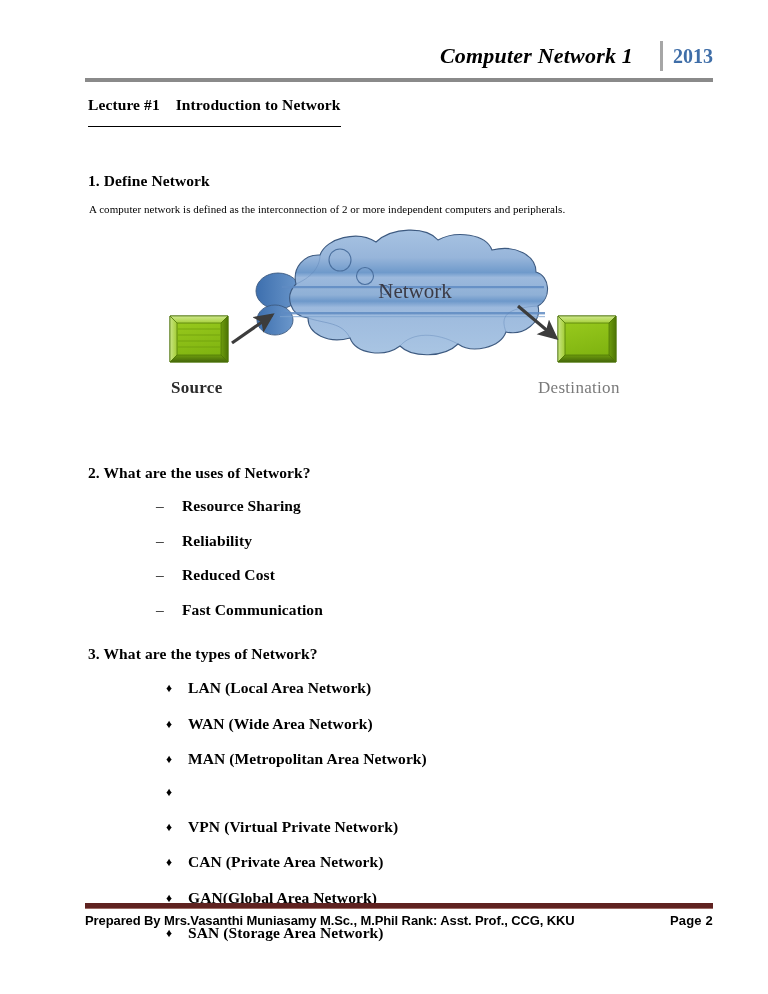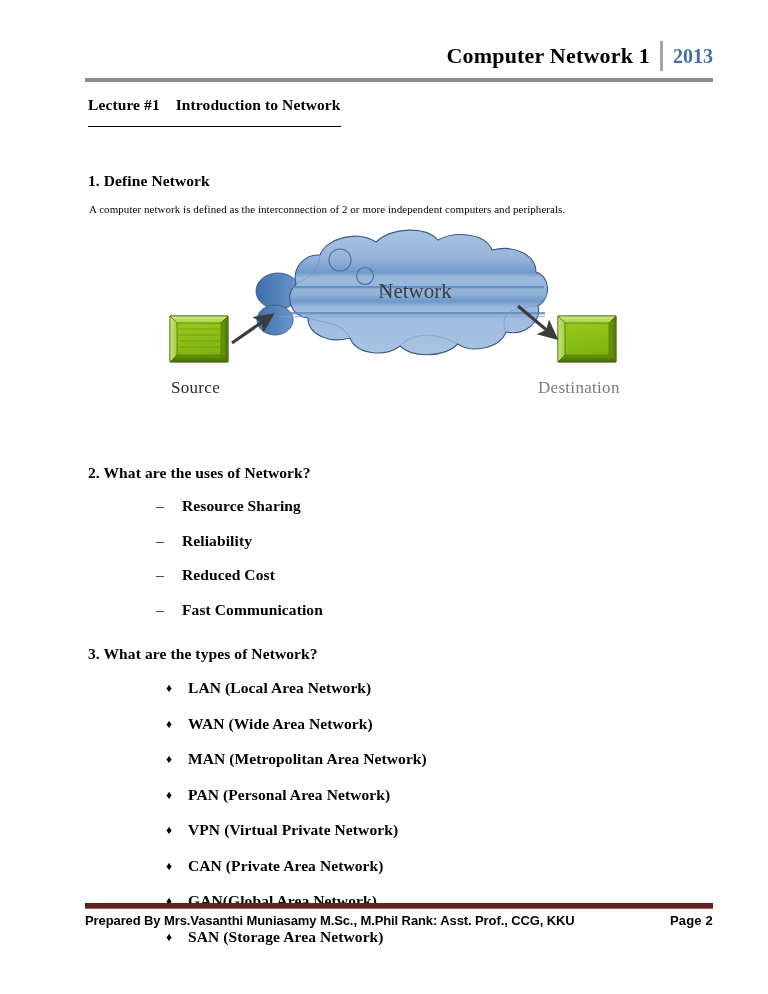--- a/index.html
+++ b/index.html
@@ -35,22 +35,23 @@
     align-items: center;
     justify-content: flex-end;
     height: 36px;
   }
   .header-title {
     font-size: 22px;
     font-weight: bold;
     letter-spacing: 0.2px;
     color: #000000;
     line-height: 1;
-    padding-right: 10px;
+    padding-right: 27px;
     white-space: nowrap;
+    font-style: italic;
   }
   .header-divider {
     width: 3px;
     height: 30px;
     background: #a6a6a6;
     margin-right: 10px;
   }
   .header-year {
     font-size: 20px;
     font-weight: bold;
@@ -153,20 +154,21 @@
   .label-destination {
     position: absolute;
     font-size: 17px;
     font-family: "Liberation Serif", "DejaVu Serif", serif;
     letter-spacing: 0.3px;
   }
   .label-source {
     left: 21px;
     top: 150px;
     color: #2b2b2b;
+    font-weight: bold;
   }
   .label-destination {
     left: 388px;
     top: 150px;
     color: #7a7a7a;
   }
 
   
   .footer-rule {
     position: absolute;
@@ -367,21 +369,20 @@
       <li>
         <span class="bullet-diamond">♦</span>
         <span>WAN (Wide Area Network)</span>
       </li>
       <li>
         <span class="bullet-diamond">♦</span>
         <span>MAN (Metropolitan Area Network)</span>
       </li>
       <li>
         <span class="bullet-diamond">♦</span>
-        <span>PAN (Personal Area Network)</span>
       </li>
       <li>
         <span class="bullet-diamond">♦</span>
         <span>VPN (Virtual Private Network)</span>
       </li>
       <li>
         <span class="bullet-diamond">♦</span>
         <span>CAN (Private Area Network)</span>
       </li>
       <li>

